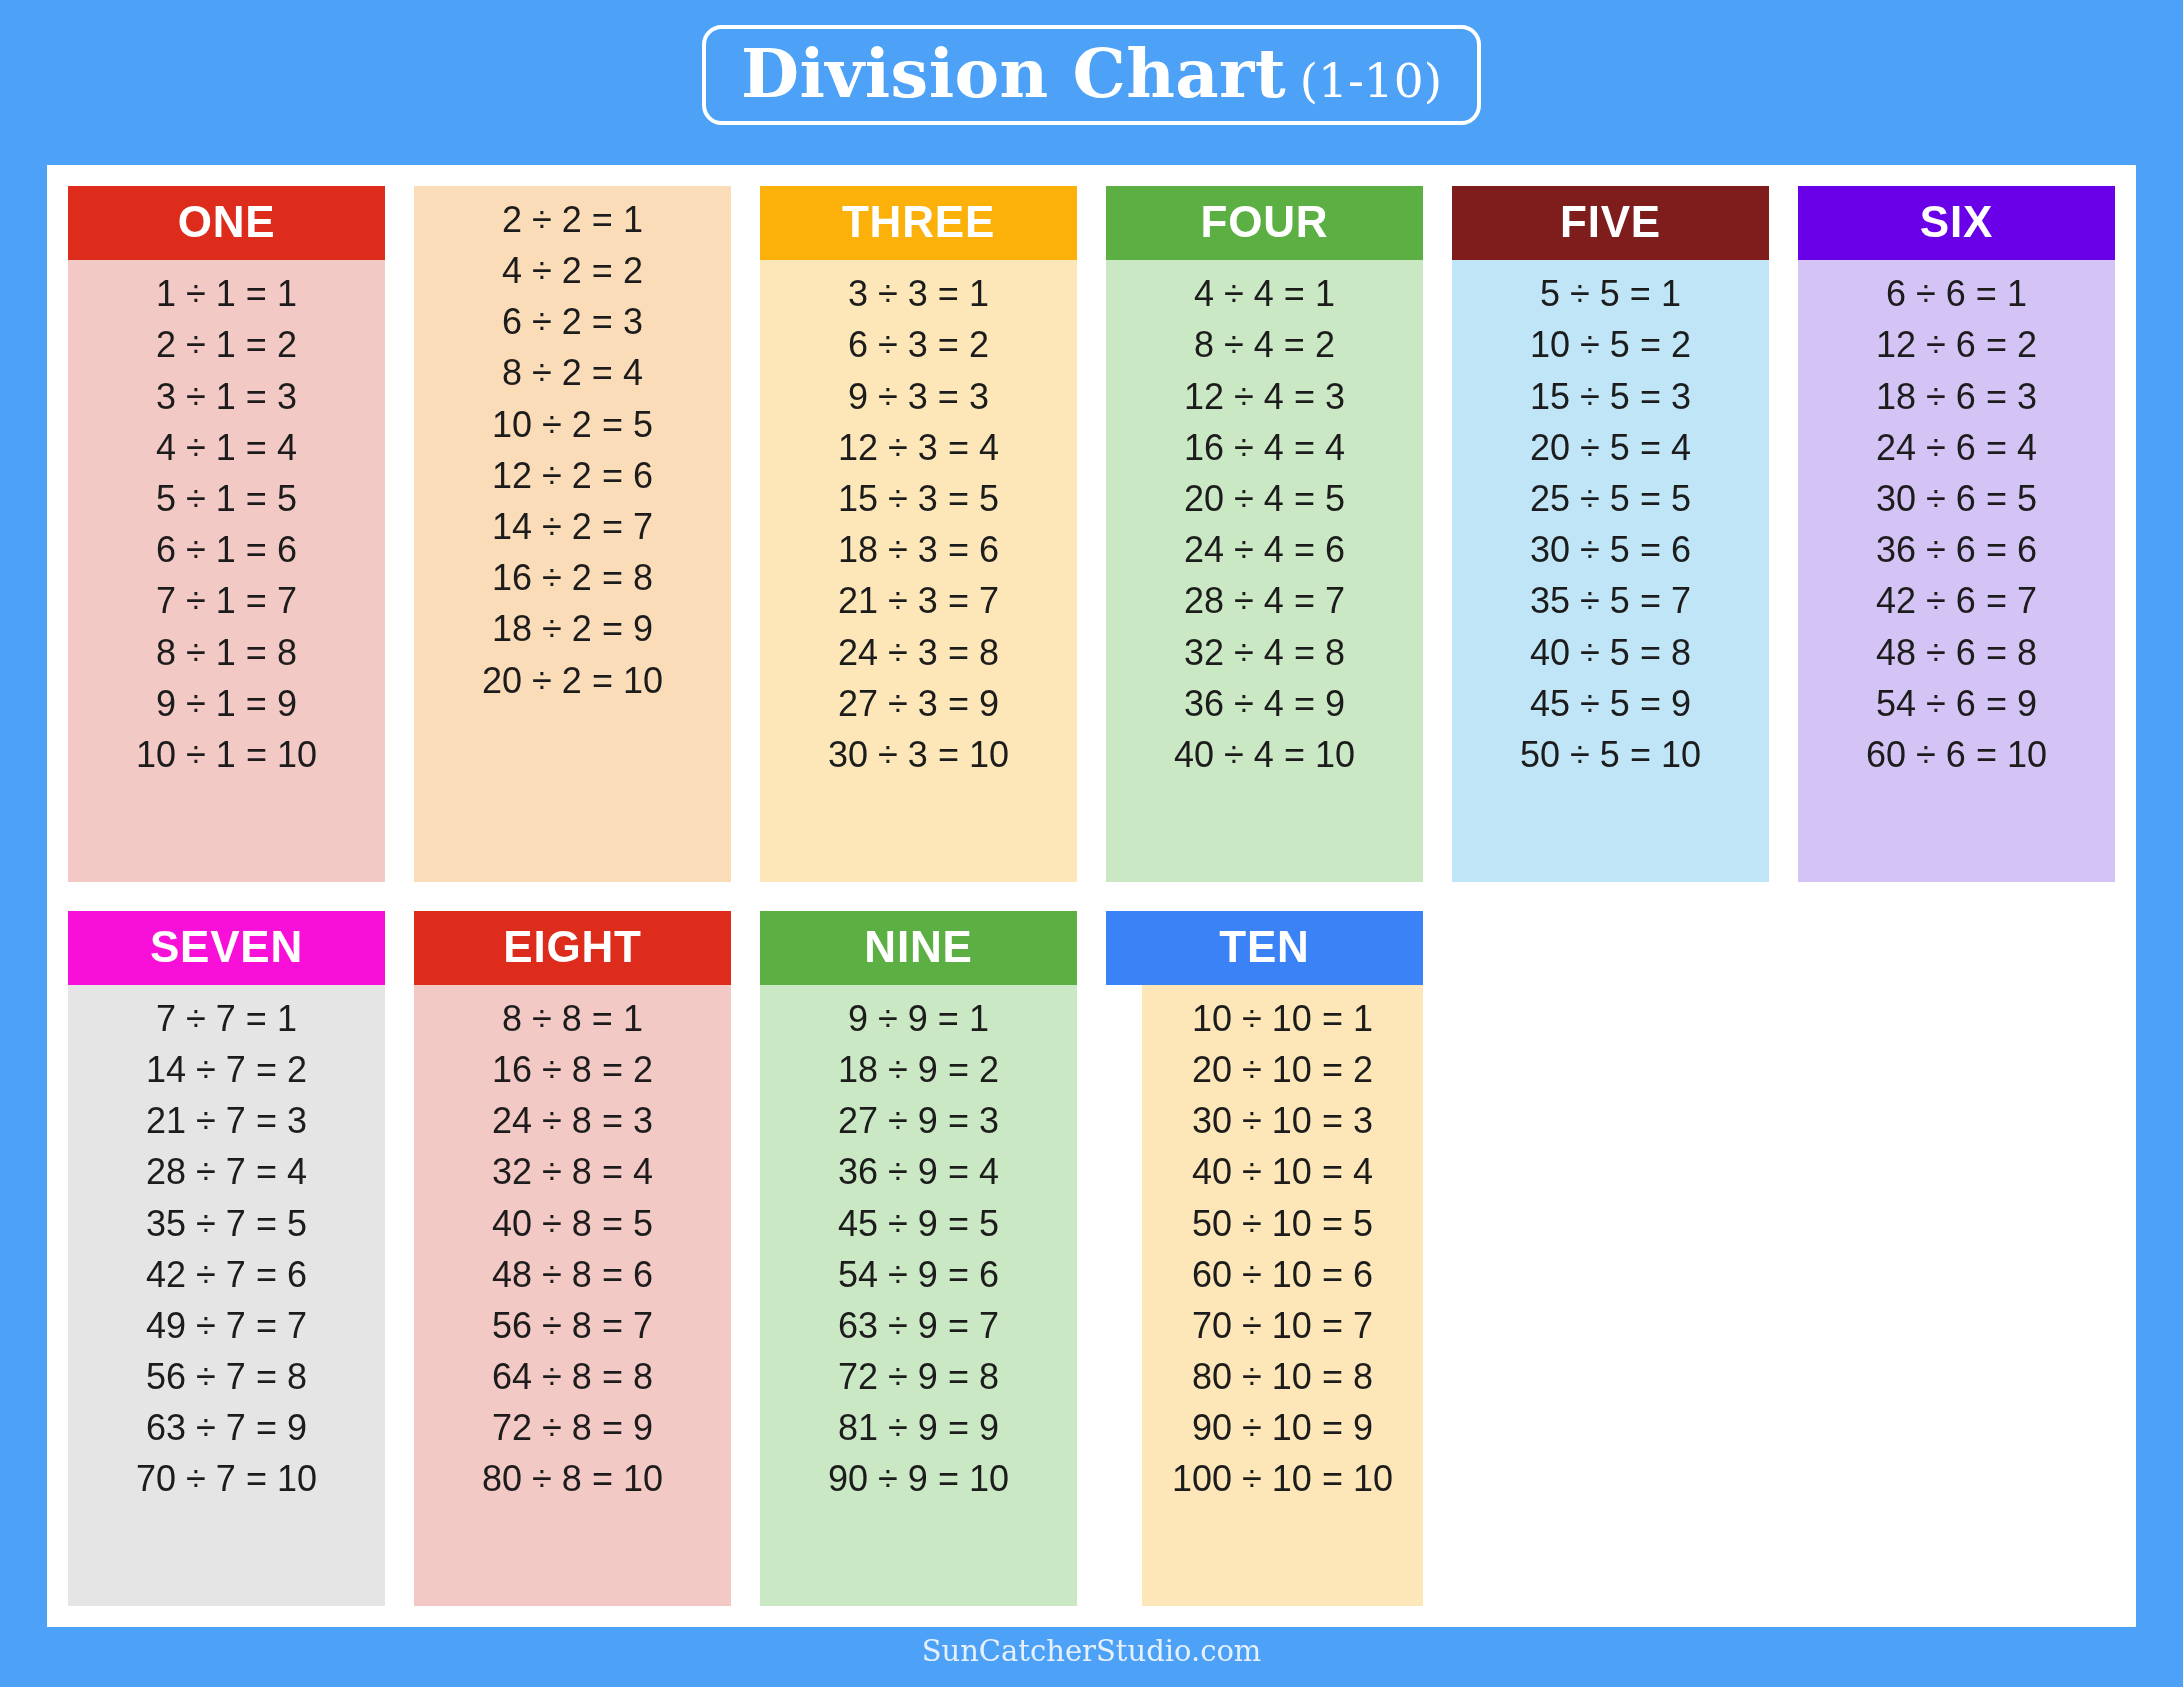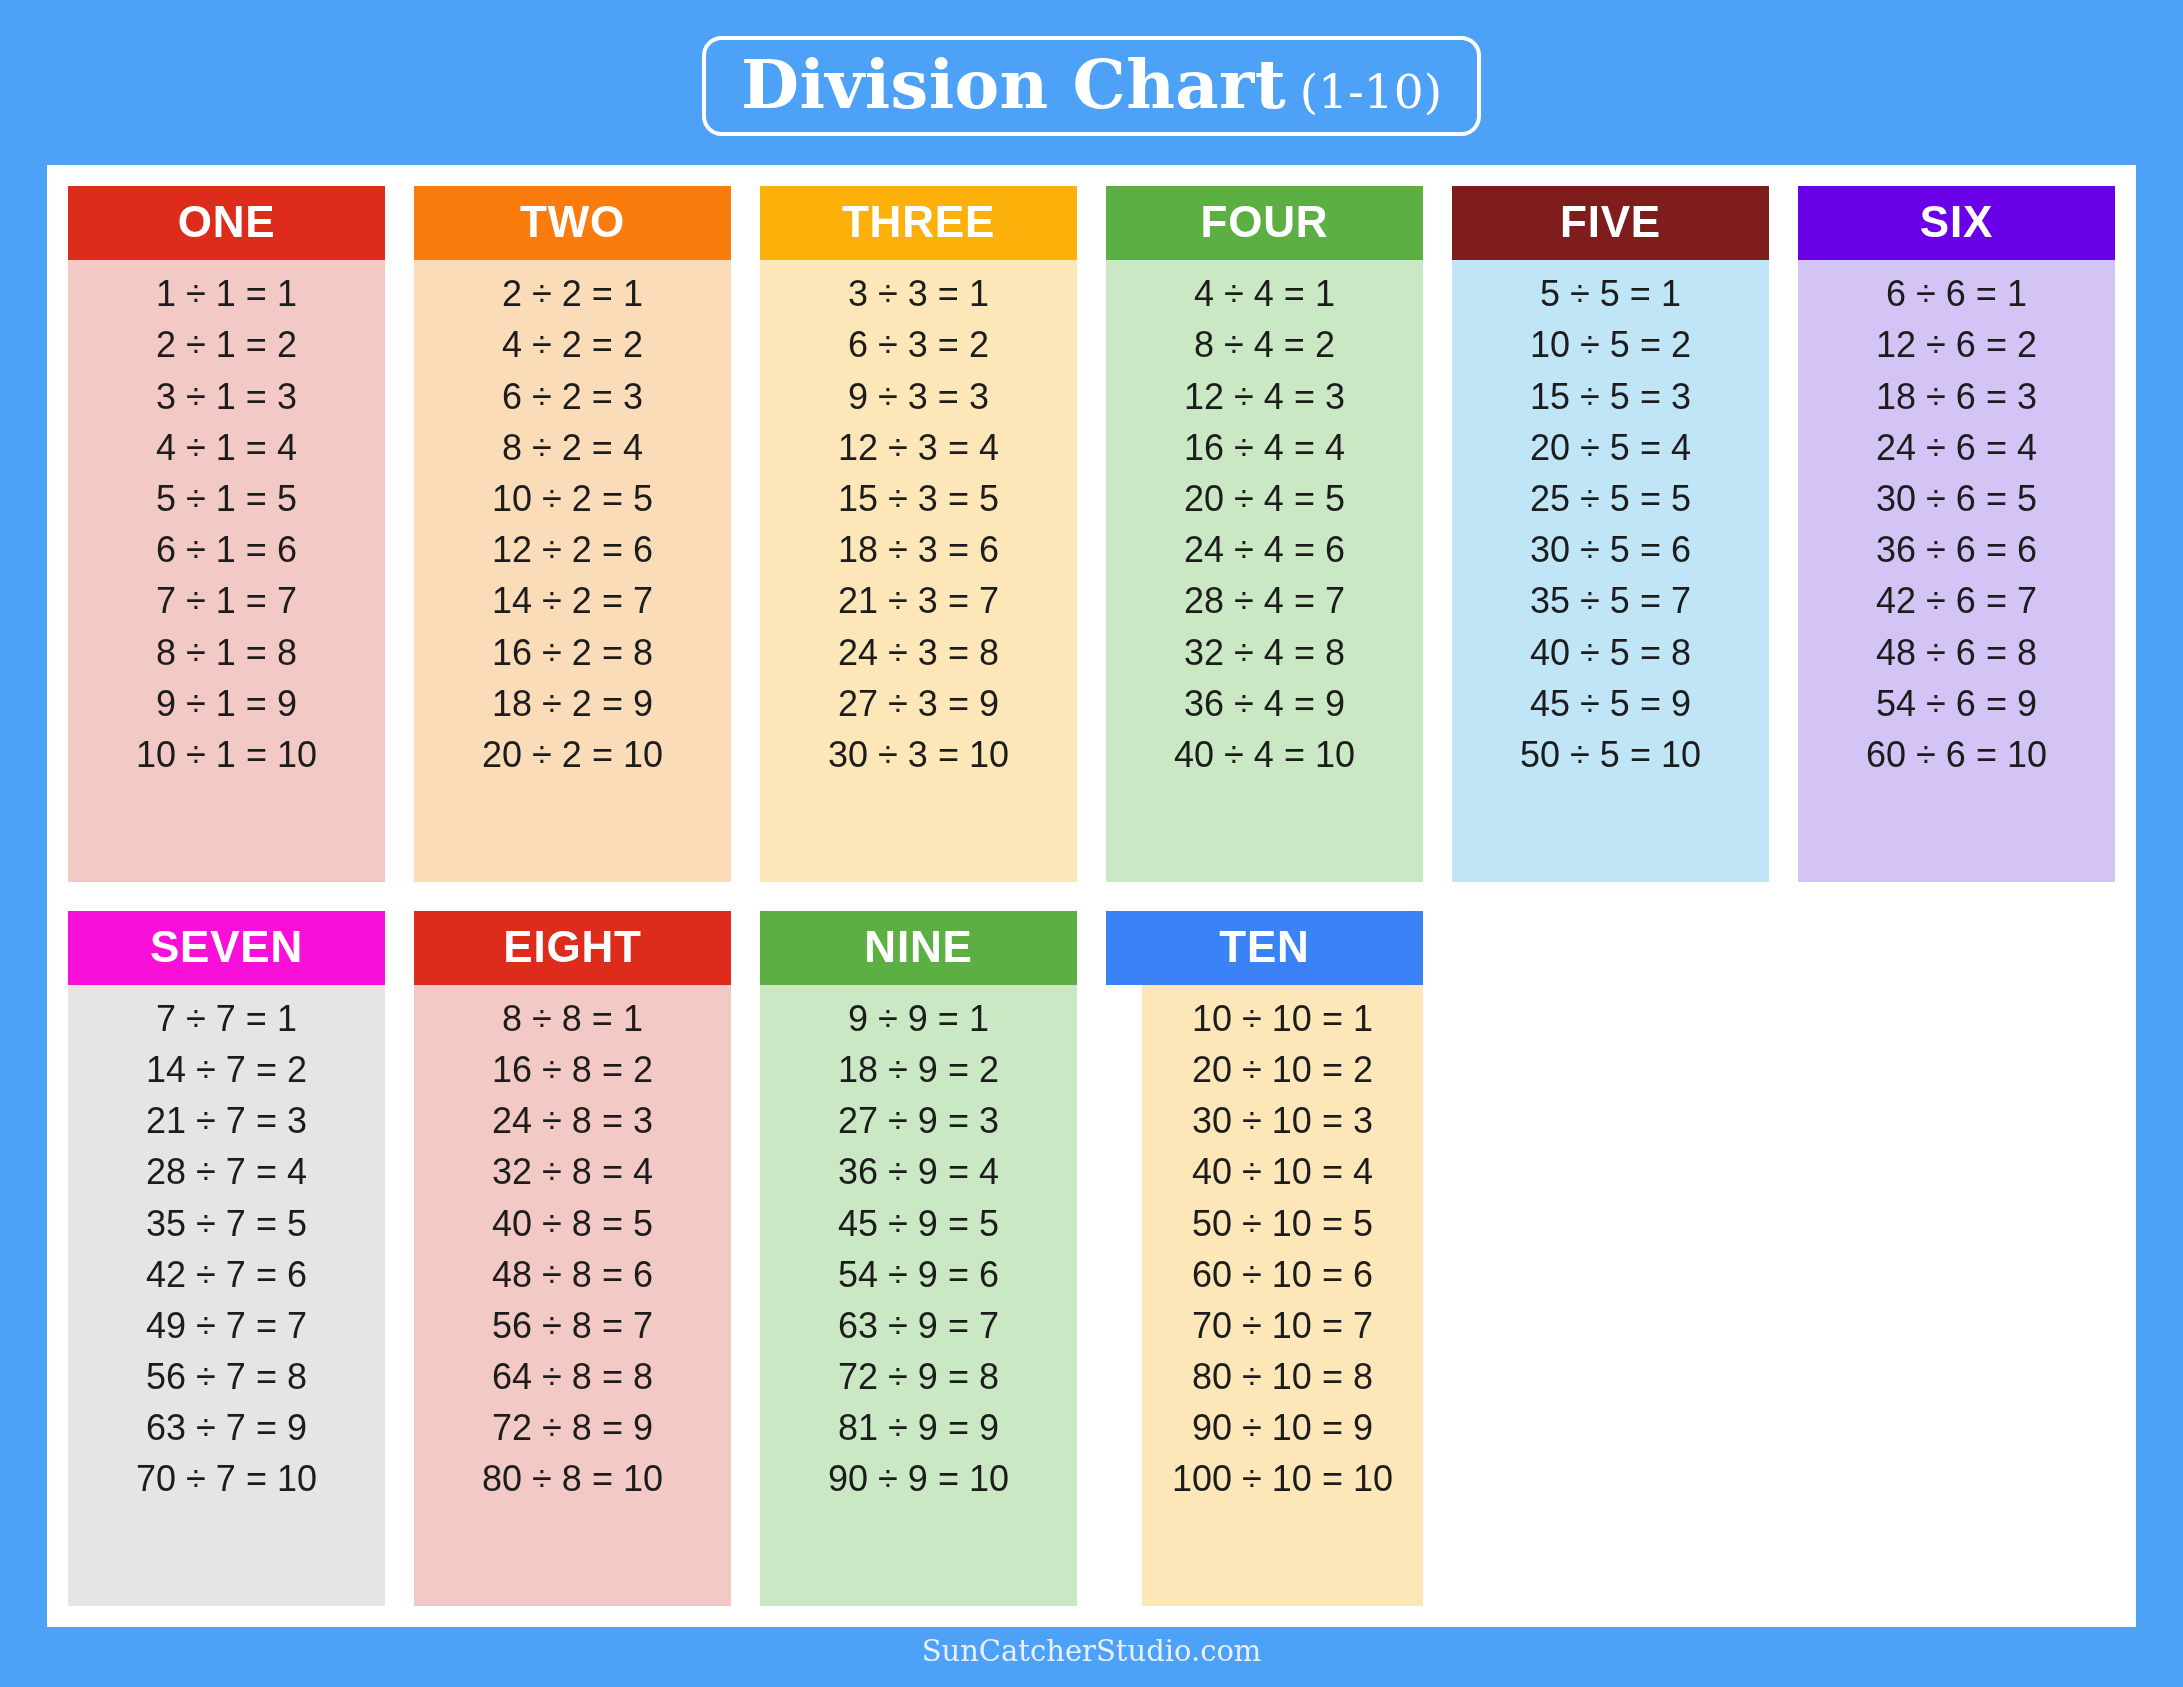--- a/index.html
+++ b/index.html
@@ -17,21 +17,21 @@
     position: relative;
     width: 2183px;
     height: 1687px;
     box-sizing: border-box;
   }
 
   
   .title-wrap {
     position: absolute;
     left: 0;
-    top: 36px;
+    top: 25px;
     width: 100%;
     display: flex;
     justify-content: center;
   }
   .title-box {
     border: 4.5px solid #ffffff;
     border-radius: 19.7px;
     padding: 9px 35px 13.6px 35px;
     display: flex;
     align-items: baseline;
@@ -140,21 +140,20 @@
             <div class="eq">4 ÷ 1 = 4</div>
             <div class="eq">5 ÷ 1 = 5</div>
             <div class="eq">6 ÷ 1 = 6</div>
             <div class="eq">7 ÷ 1 = 7</div>
             <div class="eq">8 ÷ 1 = 8</div>
             <div class="eq">9 ÷ 1 = 9</div>
             <div class="eq">10 ÷ 1 = 10</div>
           </div>
         </div>
         <div class="col">
-          <div class="col-head" style="background: rgb(249, 124, 12);">TWO</div>
           <div class="col-body" style="background: rgb(251, 220, 184);">
             <div class="eq">2 ÷ 2 = 1</div>
             <div class="eq">4 ÷ 2 = 2</div>
             <div class="eq">6 ÷ 2 = 3</div>
             <div class="eq">8 ÷ 2 = 4</div>
             <div class="eq">10 ÷ 2 = 5</div>
             <div class="eq">12 ÷ 2 = 6</div>
             <div class="eq">14 ÷ 2 = 7</div>
             <div class="eq">16 ÷ 2 = 8</div>
             <div class="eq">18 ÷ 2 = 9</div>

